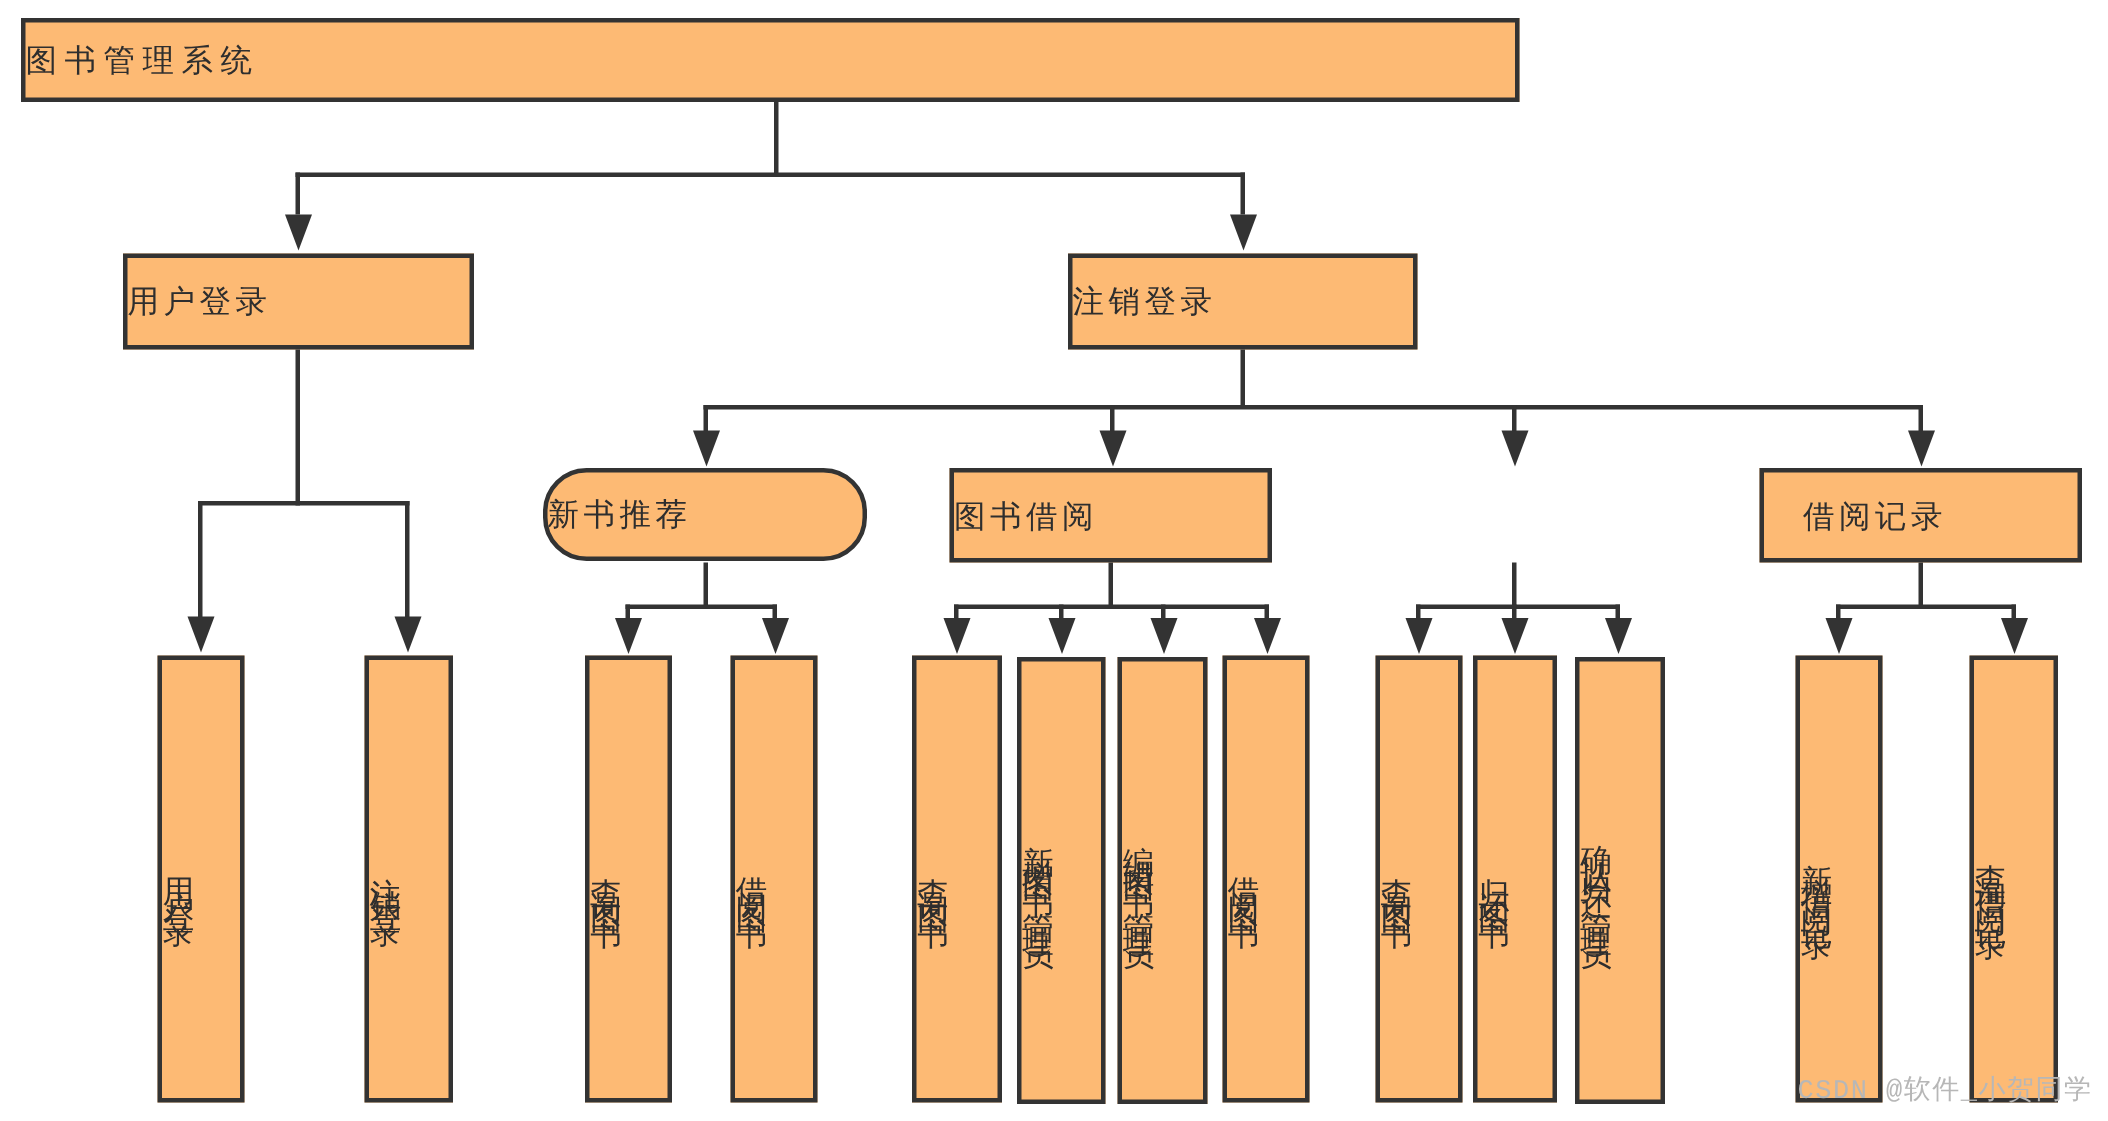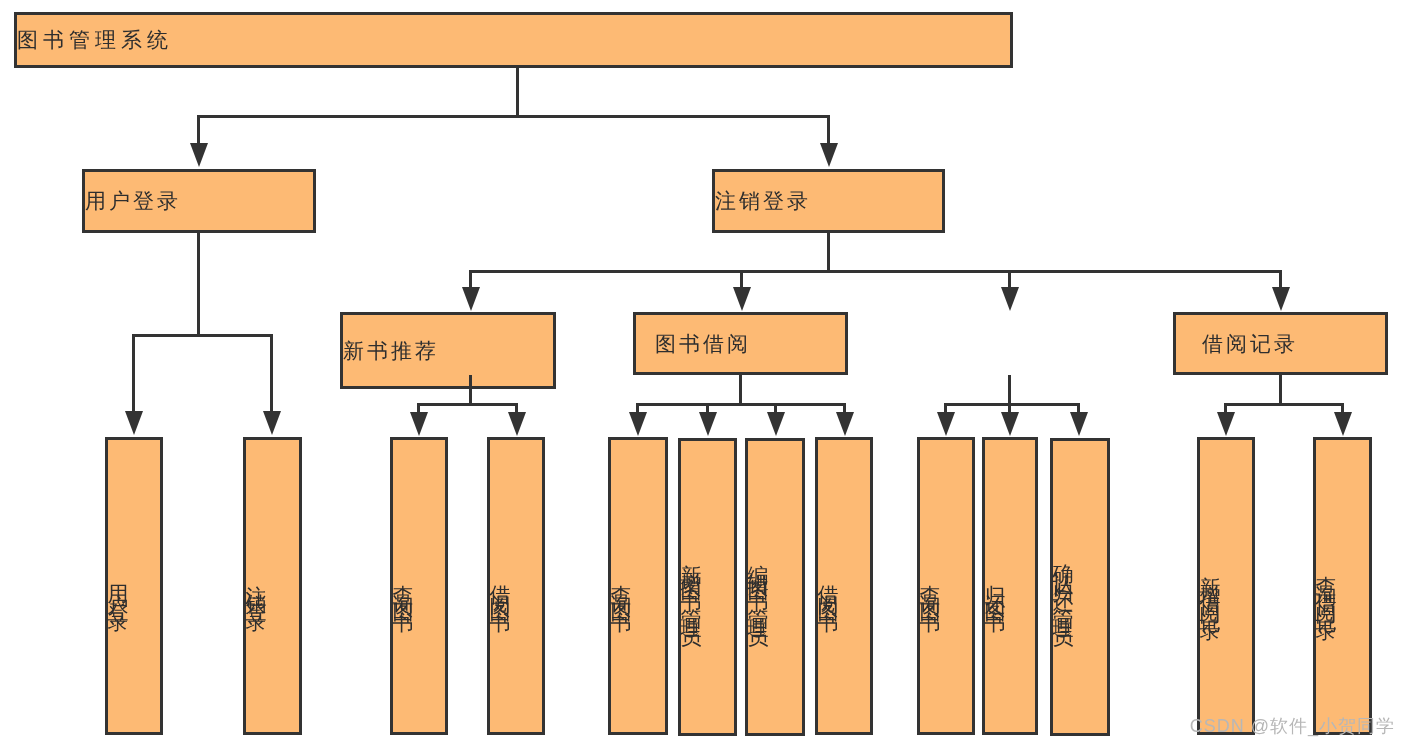--- a/index.html
+++ b/index.html
@@ -56,20 +56,21 @@
     border-top: 24px solid #333333;
   }
   .watermark {
     position: absolute;
     right: 10px;
     top: 714px;
     font-size: 18px;
     letter-spacing: 1px;
     color: #b7b7b7;
     white-space: nowrap;
+    font-family: Liberation Mono, monospace;
   }
 </style>
 </head>
 <body>
 
 <div id="canvas">
 
   <div class="box" style="left:14px; top:12px; width:999px; height:56px;">
     <span class="root-label">图书管理系统</span>
   </div>
@@ -99,24 +100,24 @@
   <div class="line" style="left:469px; top:270px; width:813px; height:3px;"></div>
   <div class="line" style="left:469px; top:270px; width:3px; height:18px;"></div>
   <div class="arrow" style="left:462px; top:287px;"></div>
   <div class="line" style="left:740px; top:270px; width:3px; height:18px;"></div>
   <div class="arrow" style="left:733px; top:287px;"></div>
   <div class="line" style="left:1008px; top:270px; width:3px; height:18px;"></div>
   <div class="arrow" style="left:1001px; top:287px;"></div>
   <div class="line" style="left:1279px; top:270px; width:3px; height:18px;"></div>
   <div class="arrow" style="left:1272px; top:287px;"></div>
 
-  <div class="box" style="left:340px; top:312px; width:216px; height:77px;">
+  <div class="box" style="left:362px; top:312px; width:216px; height:62px;border-radius:29px;">
     <span class="hlabel">新书推荐</span>
   </div>
-  <div class="box" style="left:633px; top:312px; width:215px; height:63px;padding-left:19px;">
+  <div class="box" style="left:633px; top:312px; width:215px; height:63px;">
     <span class="hlabel">图书借阅</span>
   </div>
   <div class="box" style="left:1173px; top:312px; width:215px; height:63px;padding-left:26px;">
     <span class="hlabel">借阅记录</span>
   </div>
 
   <div class="line" style="left:469px; top:375px; width:3px; height:31px;"></div>
   <div class="line" style="left:417px; top:403px; width:101px; height:3px;"></div>
   <div class="line" style="left:417px; top:403px; width:3px; height:11px;"></div>
   <div class="arrow" style="left:410px; top:412px;"></div>

